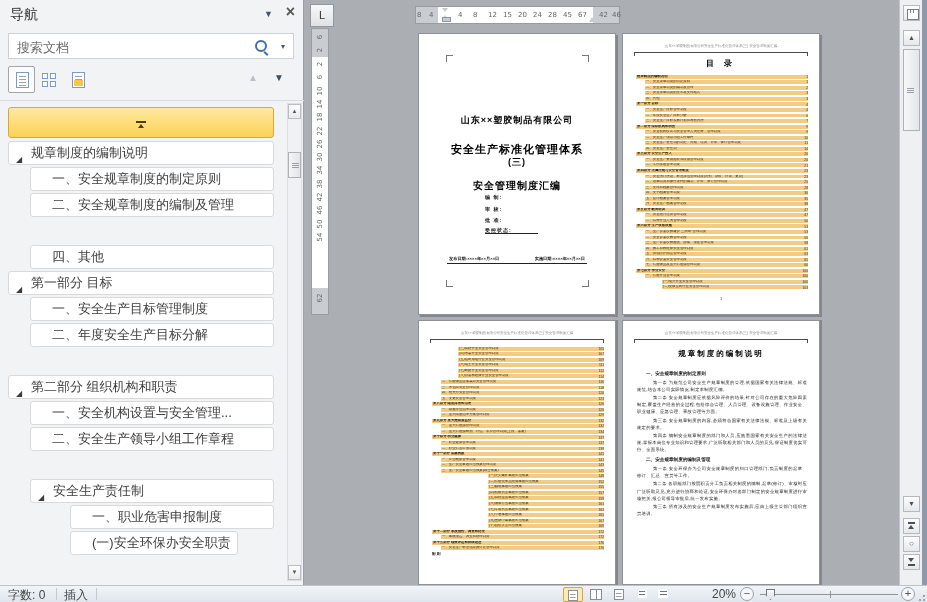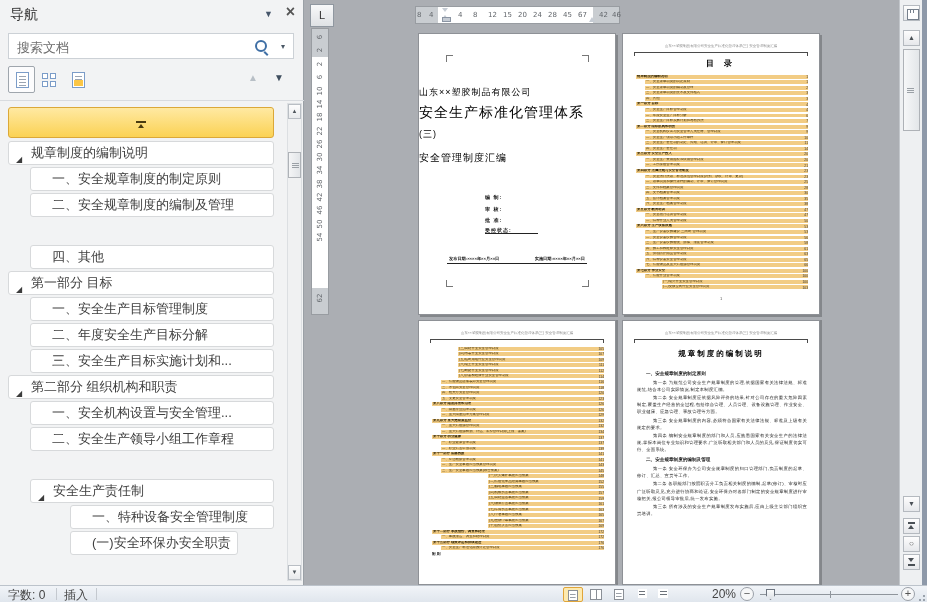--- a/index.html
+++ b/index.html
@@ -57,21 +57,21 @@
   .page{position:absolute;width:198px;background:#fff;border:1px solid #8e9196;box-sizing:border-box;box-shadow:2px 2px 0 #84878b;}
   .hdrtext{position:absolute;top:10px;left:0;width:100%;text-align:center;font-size:3.5px;color:#8a8a8a;white-space:nowrap;}
   .hdrline{position:absolute;top:18px;left:12px;right:12px;border-bottom:0.8px solid #4a4a4a;}
   .hdrline:before,.hdrline:after{content:"";position:absolute;top:0;width:1px;height:4px;background:#4a4a4a;}
   .hdrline:before{left:-1px;} .hdrline:after{right:-1px;}
   .cropmark{position:absolute;width:6px;height:6px;}
   .cm-tl{border-left:1px solid #777;border-top:1px solid #777;}
   .cm-tr{border-right:1px solid #777;border-top:1px solid #777;}
   .cm-bl{border-left:1px solid #777;border-bottom:1px solid #777;}
   .cm-br{border-right:1px solid #777;border-bottom:1px solid #777;}
-  .p1-line{position:absolute;left:0;width:100%;text-align:left;font-weight:normal;color:#000;letter-spacing:1px;}
+  .p1-line{position:absolute;left:0;width:100%;text-align:center;font-weight:bold;color:#000;letter-spacing:1px;margin-top:28px;}
   .p1-field{position:absolute;left:66px;font-size:5px;font-weight:bold;color:#111;letter-spacing:1px;}
   .p1-footer{position:absolute;left:28px;right:28px;top:222px;border-bottom:1px solid #222;height:7px;font-size:4.2px;font-weight:bold;color:#111;}
   .toc-title{position:absolute;top:24px;left:0;width:100%;text-align:center;font-size:8px;font-weight:bold;letter-spacing:4px;color:#000;}
   .tocwrap{position:absolute;left:13px;width:172px;}
   .tocrow{position:relative;height:5.55px;}
   .tocbar{position:absolute;right:0;top:0.7px;height:3.9px;background:#f2cc84;overflow:hidden;}
   .toctext{position:absolute;left:1px;top:0;font-size:3.4px;line-height:3.9px;color:#42330c;white-space:nowrap;}
   .tocpg{position:absolute;right:0px;top:0.8px;font-size:3.3px;color:#333;}
   .toctail{position:relative;height:6px;font-size:3.8px;font-weight:bold;color:#222;}
   .pgnum{position:absolute;left:0;width:100%;text-align:center;font-size:4px;color:#555;}
@@ -152,26 +152,25 @@
     <div id="nav-sep" class="abs"></div>
     <div id="nav-list" class="abs">
         <div class="nav-item selected" style="left: 8px; width: 266px; top: 5px; height: 31px;"><span class="topglyph"></span></div>
         <div class="nav-item" style="left: 8px; width: 266px; top: 39px; padding-left: 22px;"><span class="tri">◢</span><span>规章制度的编制说明</span></div>
         <div class="nav-item" style="left: 30px; width: 244px; top: 65px; padding-left: 21px;"><span>一、安全规章制度的制定原则</span></div>
         <div class="nav-item" style="left: 30px; width: 244px; top: 91px; padding-left: 21px;"><span>二、安全规章制度的编制及管理</span></div>
         <div class="nav-item" style="left: 30px; width: 244px; top: 143px; padding-left: 21px;"><span>四、其他</span></div>
         <div class="nav-item" style="left: 8px; width: 266px; top: 169px; padding-left: 22px;"><span class="tri">◢</span><span>第一部分  目标</span></div>
         <div class="nav-item" style="left: 30px; width: 244px; top: 195px; padding-left: 21px;"><span>一、安全生产目标管理制度</span></div>
         <div class="nav-item" style="left: 30px; width: 244px; top: 221px; padding-left: 21px;"><span>二、年度安全生产目标分解</span></div>
-        <div class="nav-item" style="left: 30px; width: 244px; top: 247px; padding-left: 21px;"><span>三、安全生产目标实施计划和...</span></div>
         <div class="nav-item" style="left: 8px; width: 266px; top: 273px; padding-left: 22px;"><span class="tri">◢</span><span>第二部分 组织机构和职责</span></div>
         <div class="nav-item" style="left: 30px; width: 244px; top: 299px; padding-left: 21px;"><span>一、安全机构设置与安全管理...</span></div>
         <div class="nav-item" style="left: 30px; width: 244px; top: 325px; padding-left: 21px;"><span>二、安全生产领导小组工作章程</span></div>
         <div class="nav-item" style="left: 30px; width: 244px; top: 377px; padding-left: 22px;"><span class="tri">◢</span><span>安全生产责任制</span></div>
-        <div class="nav-item" style="left: 70px; width: 204px; top: 403px; padding-left: 21px;"><span>一、特种设备安全管理制度</span></div>
+        <div class="nav-item" style="left: 70px; width: 204px; top: 403px; padding-left: 21px;"><span>一、职业危害申报制度</span></div>
         <div class="nav-item" style="left: 70px; width: 168px; top: 429px; padding-left: 21px;"><span>(一)安全环保办安全职责</span></div>
       </div>
     <div id="nav-sb" class="abs">
       <div class="sb-btn" style="top:0">▲</div>
       <div id="nav-sb-thumb">
           <span class="grip"></span>
         </div>
       <div class="sb-btn" style="bottom:0">▼</div>
     </div>
   </div>
@@ -219,21 +218,21 @@
       <span class="vnum" style="top: 203.9px;">54</span>
       <span class="vnum" style="top: 265px;">62</span>
     </div>
 
   <div class="page" style="left:418px;top:33px;height:282px" id="page1">
     <span class="cropmark cm-tl" style="left:27px;top:21px"></span>
     <span class="cropmark cm-tr" style="left:163px;top:21px"></span>
     <span class="cropmark cm-bl" style="left:27px;top:246px"></span>
     <span class="cropmark cm-br" style="left:163px;top:246px"></span>
     <span class="p1-line" style="top:52px;font-size:9px">山东××塑胶制品有限公司</span>
-    <span class="p1-line" style="top:70px;font-size:14px">安全生产标准化管理体系</span>
+    <span class="p1-line" style="top:80px;font-size:11px">安全生产标准化管理体系</span>
     <span class="p1-line" style="top:94px;font-size:9px">(三)</span>
     <span class="p1-line" style="top:117px;font-size:10px">安全管理制度汇编</span>
     <span class="p1-field" style="top:160px">编  制:</span>
     <span class="p1-field" style="top:172px">审  核:</span>
     <span class="p1-field" style="top:183px">批  准:</span>
     <span class="p1-field" style="top:193px;border-bottom:0.8px solid #222;padding-right:26px">受控状态:</span>
     <span class="p1-footer">
       <span style="position:absolute;left:2px">发布日期:××××年××月××日</span>
       <span style="position:absolute;right:2px">实施日期:××××年××月××日</span>
     </span>

